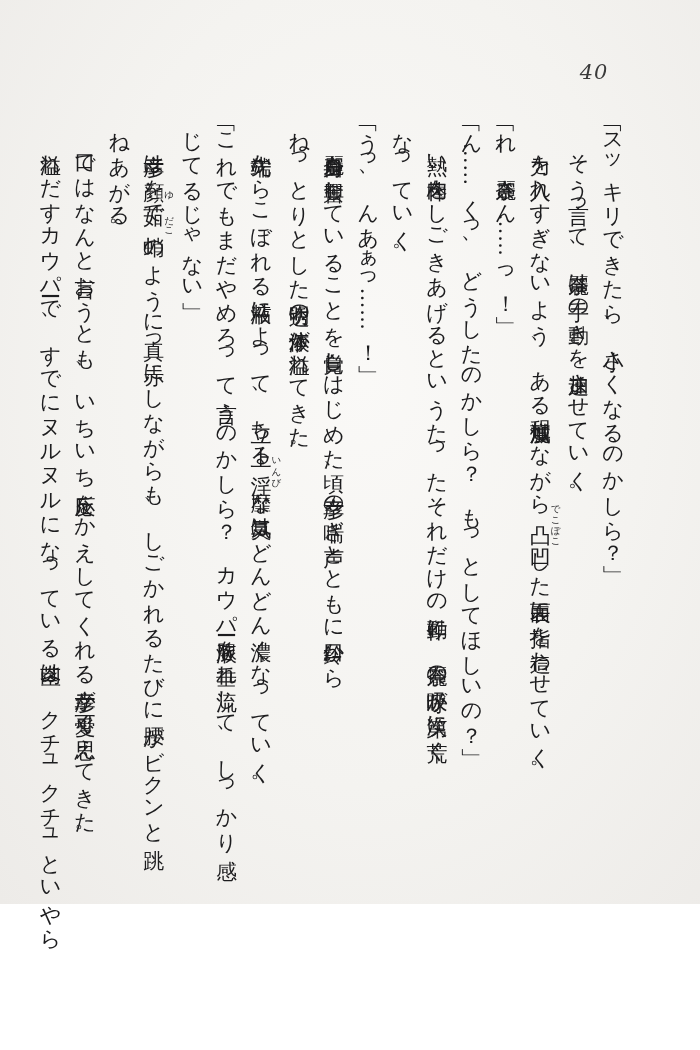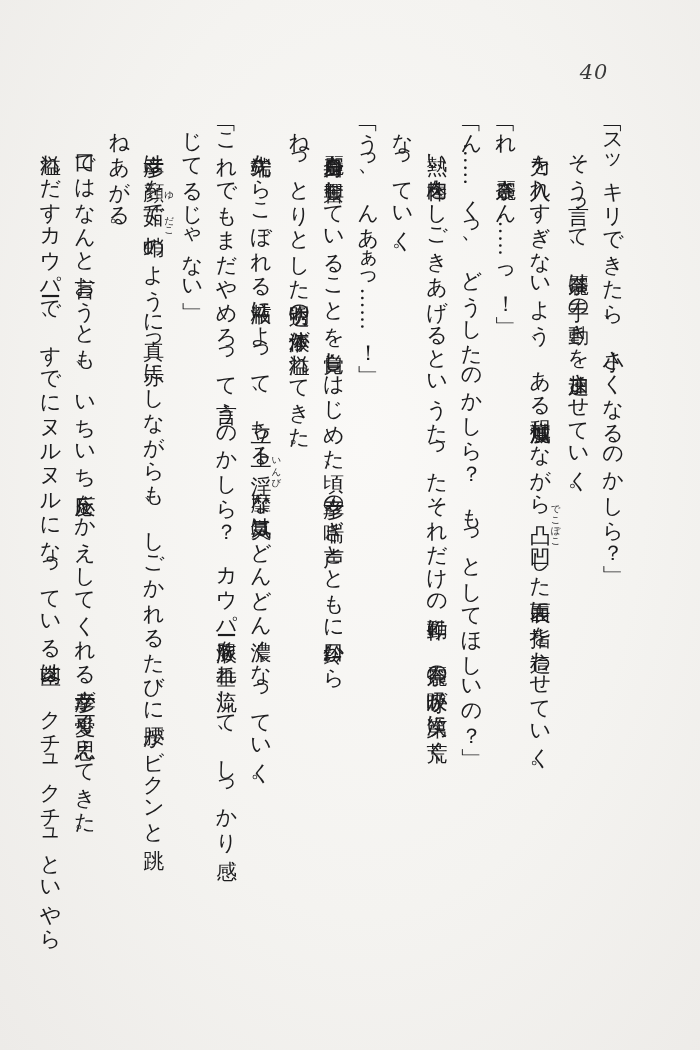--- a/index.html
+++ b/index.html
@@ -5,21 +5,21 @@
   html, body {
     margin: 0;
     padding: 0;
     width: 700px;
     height: 1050px;
     overflow: hidden;
   }
   .page {
     position: relative;
     width: 700px;
-    height: 1050px;
+    height: 904px;
     background: radial-gradient(ellipse at 52% 42%, #faf9f7 0%, #f4f3f0 55%, #edebe8 100%);
     font-family: "DejaVu Serif", "Liberation Serif", serif;
   }
   .page-number {
     position: absolute;
     top: 60px;
     left: 572px;
     width: 44px;
     text-align: center;
     font-family: "DejaVu Serif", "Liberation Serif", serif;

